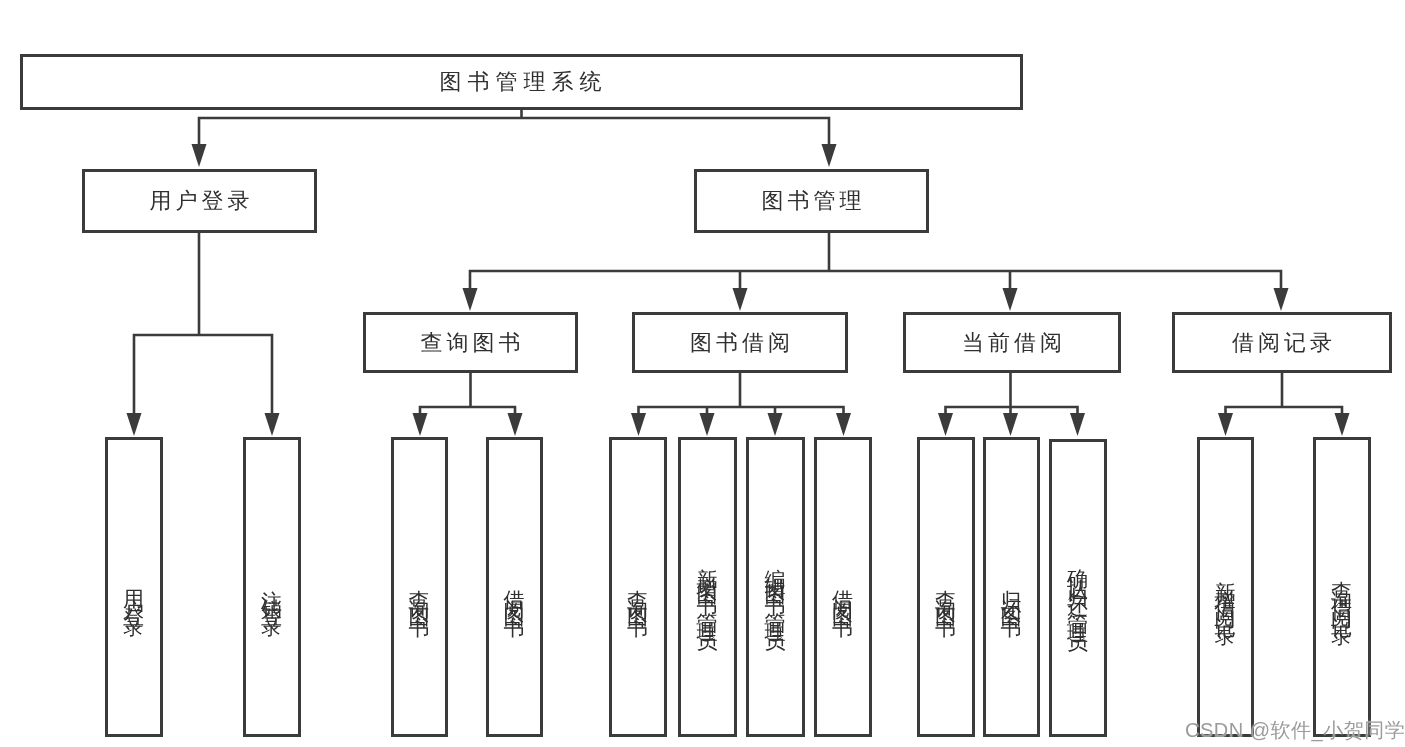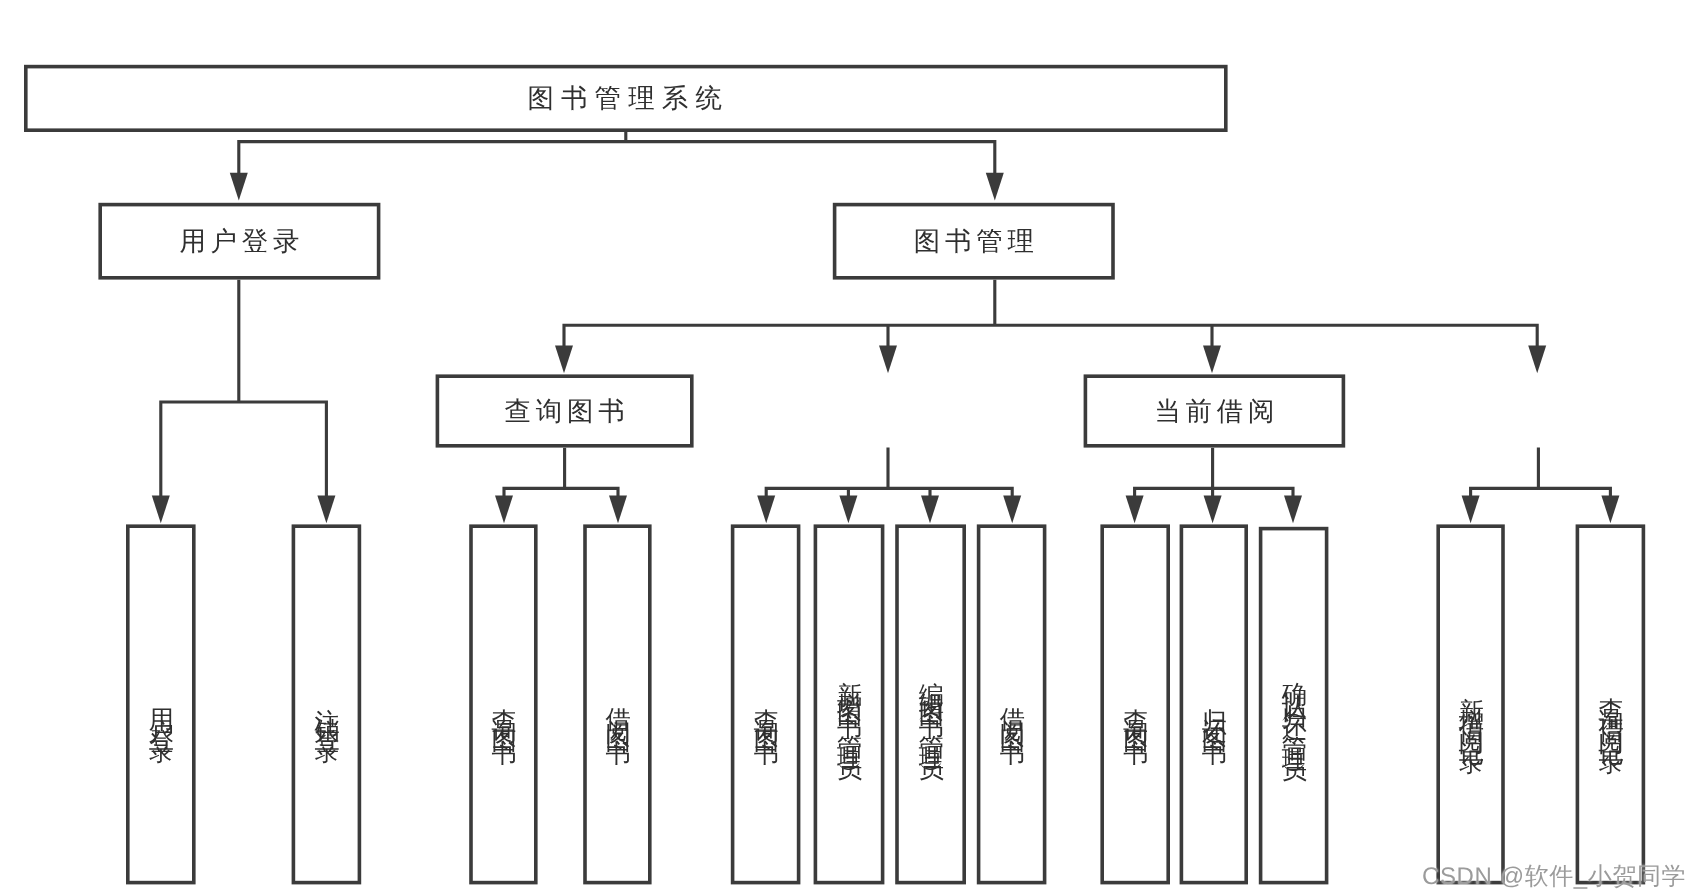--- a/index.html
+++ b/index.html
@@ -102,22 +102,28 @@
   <div class="node hbox" style="left:82px;top:169px;width:235px;height:64px">
     <span>用户登录</span>
   </div>
   <div class="node hbox" style="left:694px;top:169px;width:235px;height:64px">
     <span>图书管理</span>
   </div>
 
   <div class="node hbox" style="left:363px;top:312px;width:215px;height:61px">
     <span>查询图书</span>
   </div>
+  <div class="node hbox" style="left:632px;top:312px;width:216px;height:61px">
+    <span>图书借阅</span>
+  </div>
   <div class="node hbox" style="left:903px;top:312px;width:218px;height:61px">
     <span>当前借阅</span>
+  </div>
+  <div class="node hbox" style="left:1172px;top:312px;width:220px;height:61px">
+    <span>借阅记录</span>
   </div>
 
   <div class="node vbox" style="left:105px;top:437px;width:58px;height:300px">
     <span class="vtext">用户登录</span>
   </div>
   <div class="node vbox" style="left:243px;top:437px;width:58px;height:300px">
     <span class="vtext">注销登录</span>
   </div>
 
   <div class="node vbox" style="left:391px;top:437px;width:57px;height:300px">

